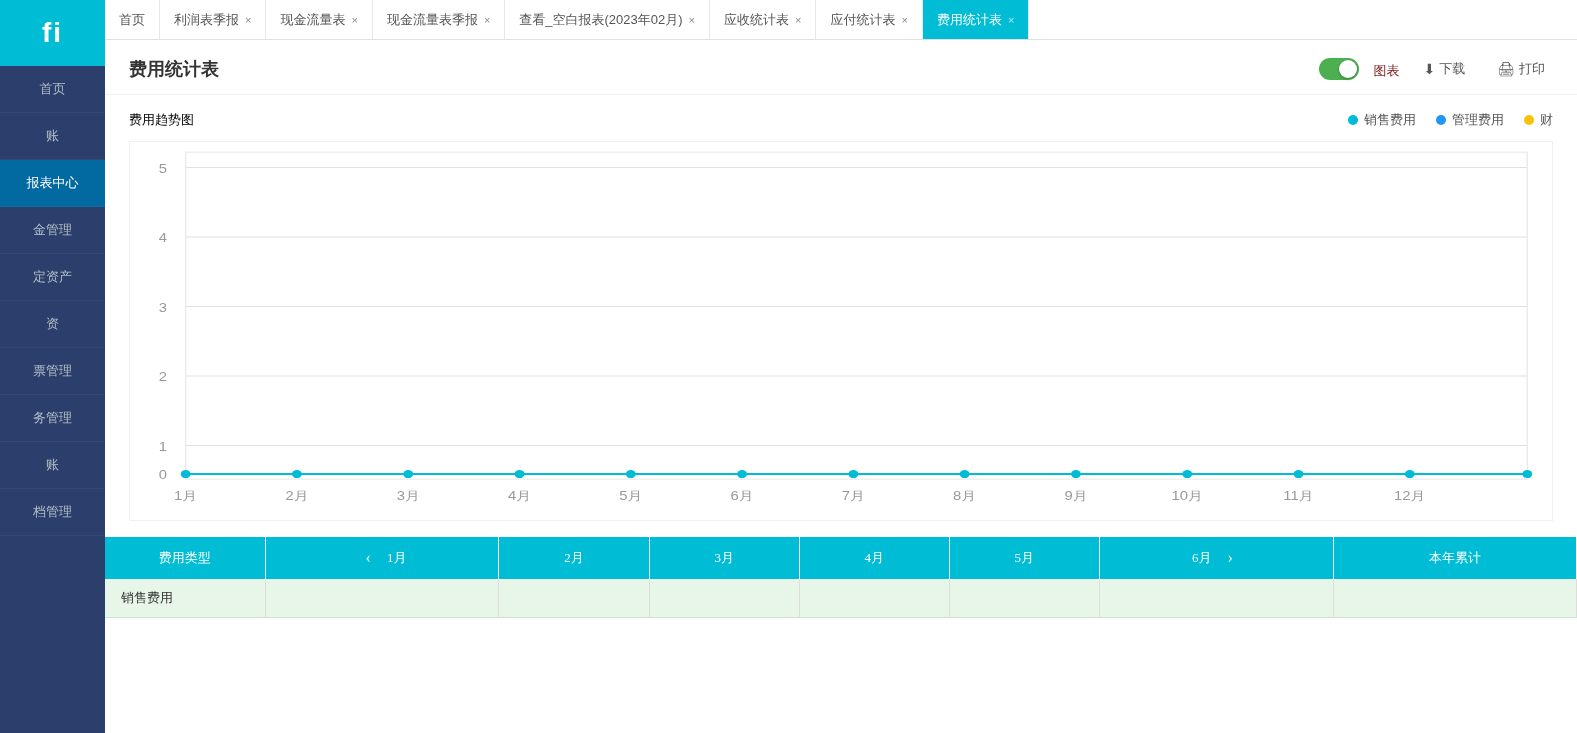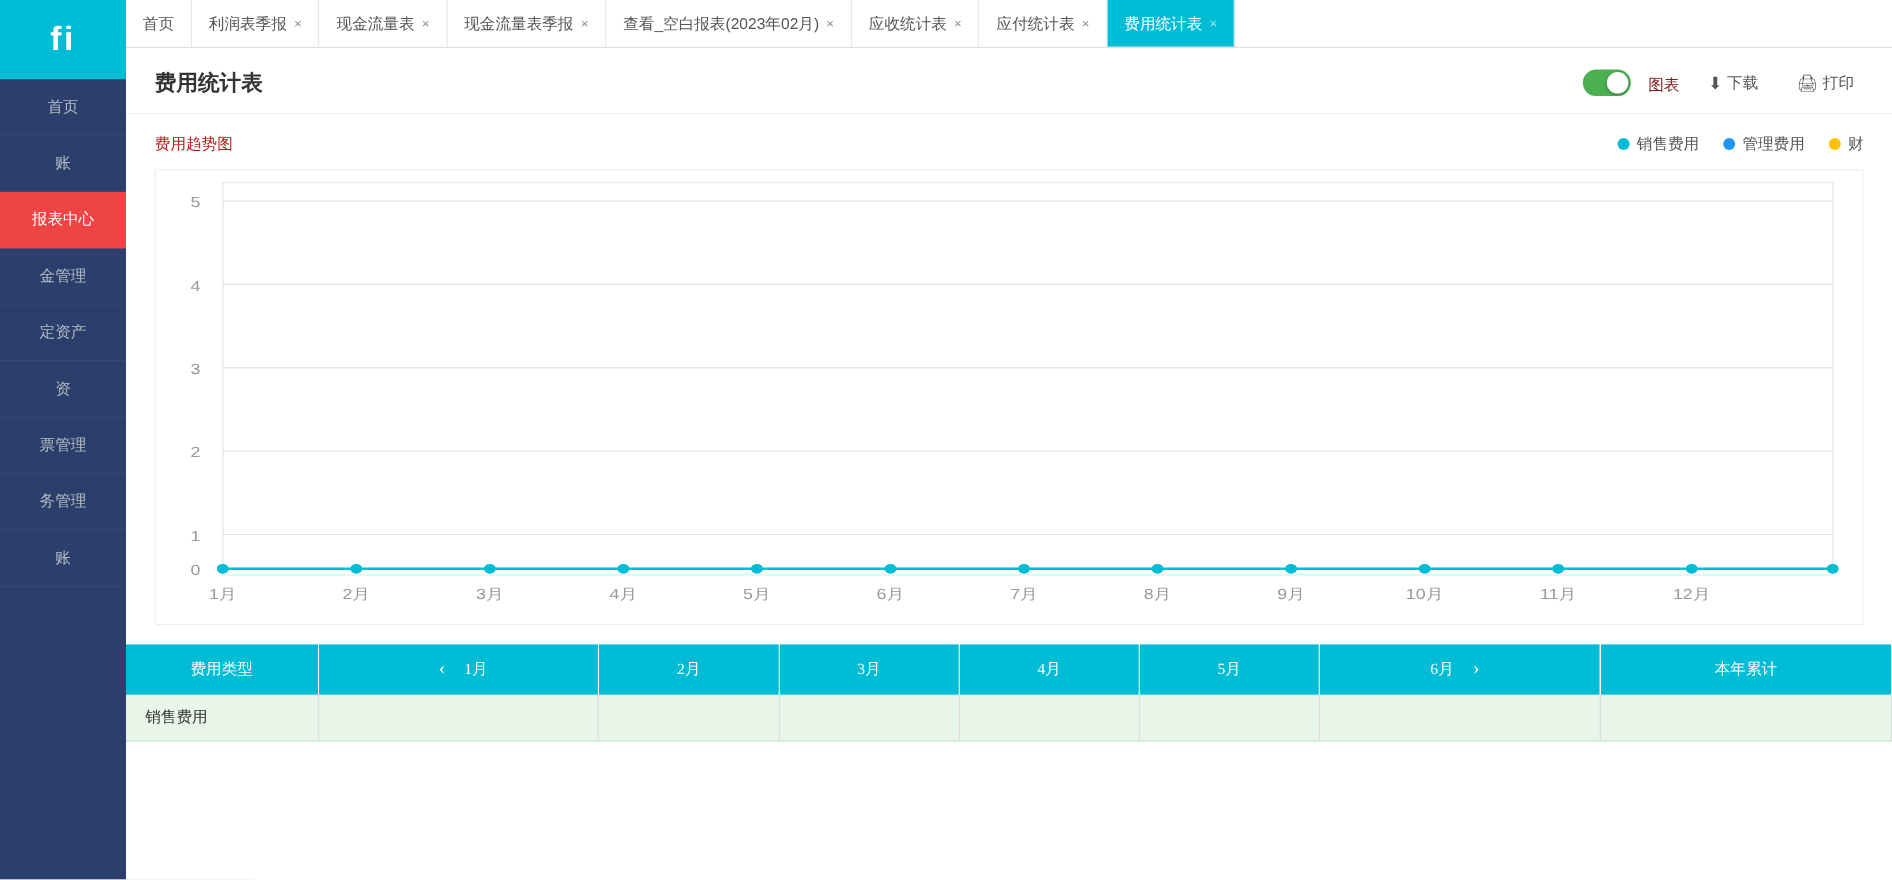--- a/index.html
+++ b/index.html
@@ -27,21 +27,21 @@
       letter-spacing: 2px;
     }
     .sidebar-item {
       padding: 14px 10px;
       color: #b0bec5;
       font-size: 13px;
       cursor: pointer;
       text-align: center;
       border-bottom: 1px solid rgba(255,255,255,0.05);
     }
-    .sidebar-item.active { background: #ef4444; color: white; }
+    .sidebar-item.active { background: #0369a1; color: white; }
 
     
     .main {
       flex: 1;
       display: flex;
       flex-direction: column;
       overflow: hidden;
       background: #f5f5f5;
     }
 
@@ -147,21 +147,21 @@
       margin: 0;
     }
     .chart-header {
       display: flex;
       align-items: center;
       justify-content: space-between;
       margin-bottom: 12px;
     }
     .chart-title {
       font-size: 13px;
-      color: #b91c1c;
+      color: #000000;
     }
     .chart-legend {
       display: flex;
       align-items: center;
       gap: 20px;
     }
     .legend-item {
       display: flex;
       align-items: center;
       gap: 6px;
@@ -235,20 +235,21 @@
   <div class="sidebar-logo">fi</div>
   <div class="sidebar-item">首页</div>
   <div class="sidebar-item">账</div>
   <div class="sidebar-item active">报表中心</div>
   <div class="sidebar-item">金管理</div>
   <div class="sidebar-item">定资产</div>
   <div class="sidebar-item">资</div>
   <div class="sidebar-item">票管理</div>
   <div class="sidebar-item">务管理</div>
   <div class="sidebar-item">账</div>
+  <div class="sidebar-item">档管理</div>
 </div>
 
 <div class="main">
 
   <div class="tab-bar">
     <div class="tab home">
       <span>首页</span>
     </div>
     <div class="tab">
       <span>利润表季报</span>

